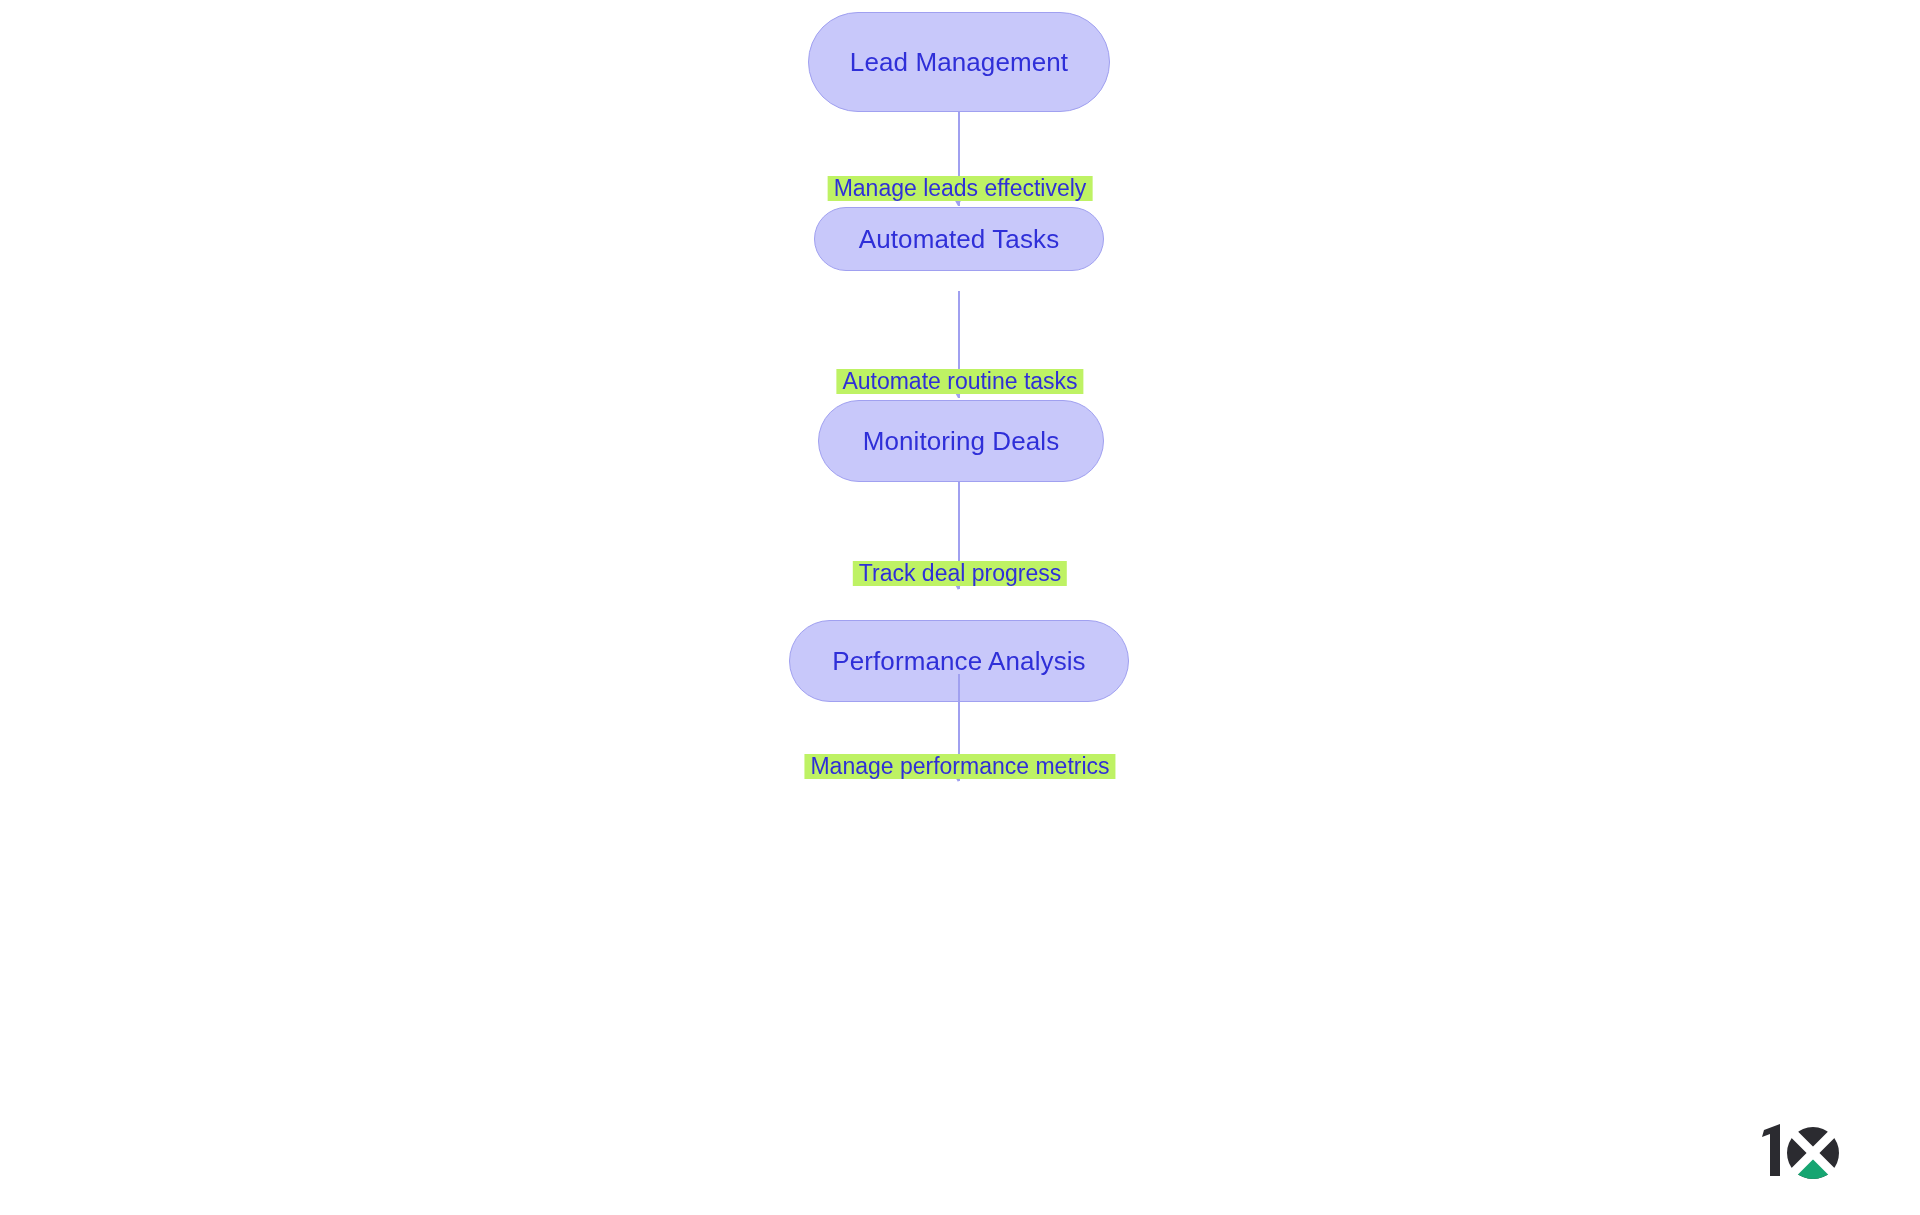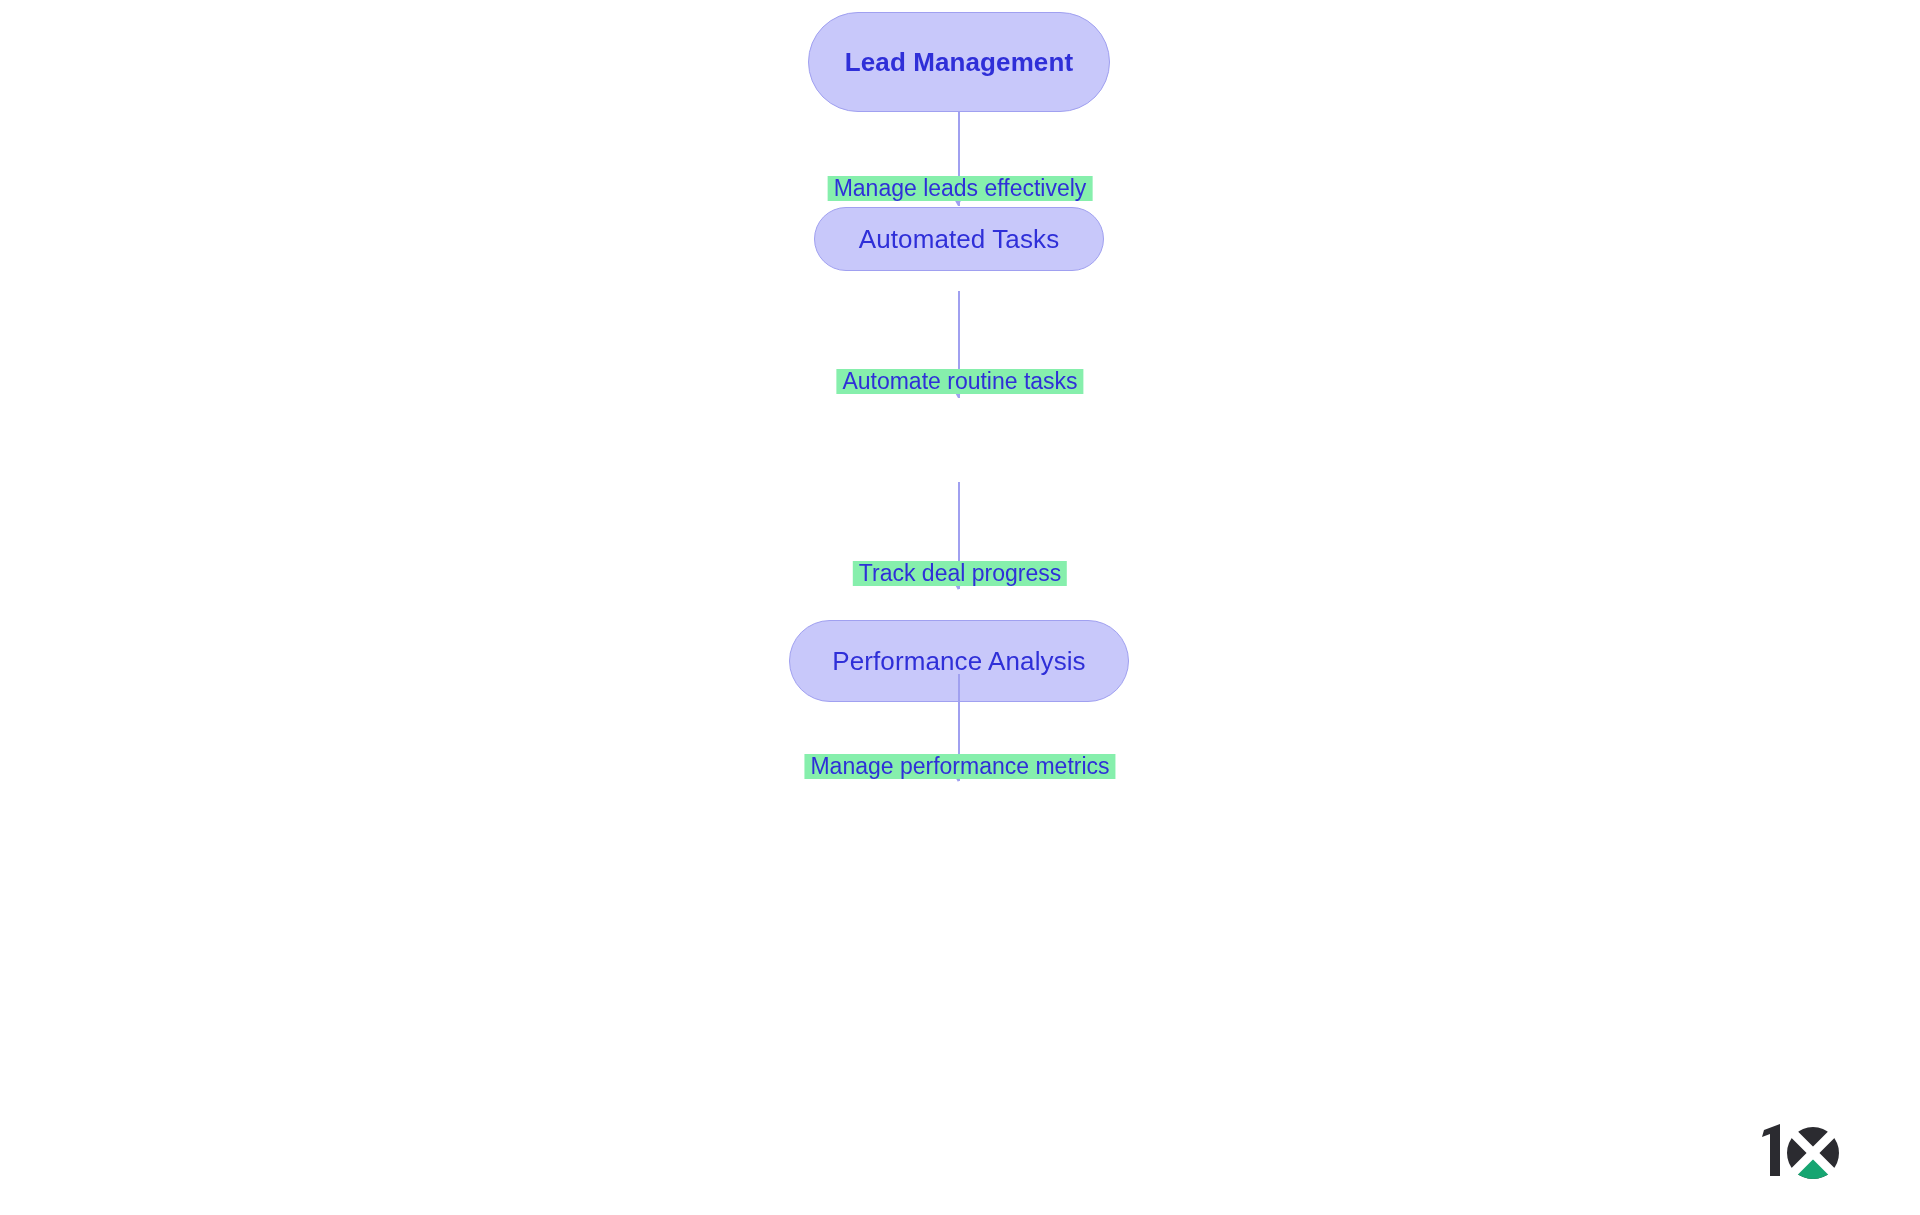--- a/index.html
+++ b/index.html
@@ -63,55 +63,58 @@
     border-right: 9.5px solid transparent;
     border-top: 16px solid #a0a0f0;
   }
 
   .edge-label {
     position: absolute;
     color: #2f2fd8;
     font-size: 23px;
     line-height: 1;
     white-space: nowrap;
-    background: #86efac;
+    background: #bef264;
     padding: 1px 6px;
     transform: translateX(-50%);
   }
 
   
   #brand-logo {
     position: absolute;
     left: 1750px;
     top: 1120px;
     width: 120px;
     height: 66px;
   }
 </style>
 </head>
 <body>
 
 <div id="flow-canvas">
 
-  <div class="node" style="left:808px; top:12px; width:302px; height:100px;font-weight:bold;">
+  <div class="node" style="left:808px; top:12px; width:302px; height:100px;">
     <span class="node-label">Lead Management</span>
   </div>
 
   <div class="edge-line" style="left:958px; top:112px; height:94px;"></div>
   <div class="edge-arrow" style="left:948.5px; top:190px;"></div>
   <div class="edge-label" style="left:960px; top:176px;">Manage leads effectively</div>
 
   <div class="node" style="left:814px; top:207px; width:290px; height:64px;">
     <span class="node-label">Automated Tasks</span>
   </div>
 
   <div class="edge-line" style="left:958px; top:291px; height:107px;"></div>
   <div class="edge-arrow" style="left:948.5px; top:382px;"></div>
   <div class="edge-label" style="left:960px; top:369px;">Automate routine tasks</div>
 
+  <div class="node" style="left:818px; top:400px; width:286px; height:82px;">
+    <span class="node-label">Monitoring Deals</span>
+  </div>
 
   <div class="edge-line" style="left:958px; top:482px; height:107px;"></div>
   <div class="edge-arrow" style="left:948.5px; top:574px;"></div>
   <div class="edge-label" style="left:960px; top:561px;text-align:center;">Track deal progress</div>
 
   <div class="node" style="left:789px; top:592px; width:340px; height:82px;margin-top:28px;">
     <span class="node-label">Performance Analysis</span>
   </div>
 
   <div class="edge-line" style="left:958px; top:674px; height:107px;"></div>

